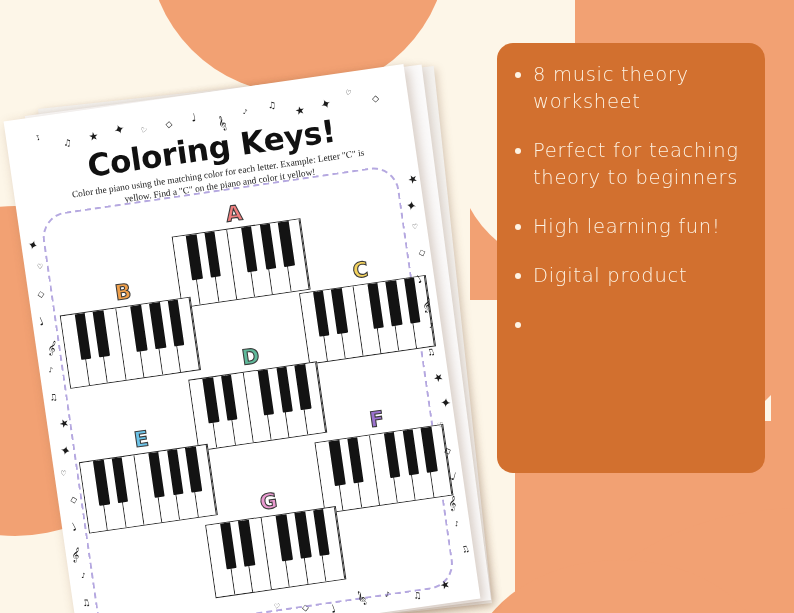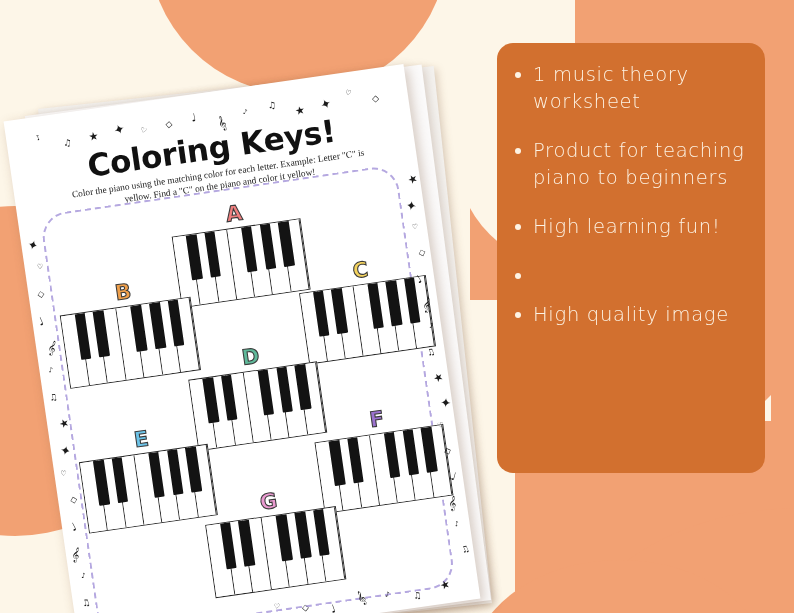--- a/index.html
+++ b/index.html
@@ -277,33 +277,33 @@
           <div class="doodle" style="left: 389px; top: 460px; font-size: 7px; transform: rotate(-3deg);">♪</div>
           <div class="doodle" style="left: 392px; top: 485px; font-size: 9px; transform: rotate(-16deg);">♫</div>
         </div>
     </div>
   </div>
 
   <div class="features-wrap">
     <div class="features-body" id="features-body">
         <div class="feat">
           <div class="bullet"></div>
-          <div class="feat-text">1 music theory worksheet</div>
-        </div>
-        <div class="feat">
-          <div class="bullet"></div>
-          <div class="feat-text">Product for teaching piano to beginners</div>
+          <div class="feat-text">8 music theory worksheet</div>
+        </div>
+        <div class="feat">
+          <div class="bullet"></div>
+          <div class="feat-text">Perfect for teaching theory to beginners</div>
         </div>
         <div class="feat">
           <div class="bullet"></div>
           <div class="feat-text">High learning fun!</div>
         </div>
         <div class="feat">
           <div class="bullet"></div>
-        </div>
-        <div class="feat">
-          <div class="bullet"></div>
-          <div class="feat-text">High quality image</div>
+          <div class="feat-text">Digital product</div>
+        </div>
+        <div class="feat">
+          <div class="bullet"></div>
         </div>
       </div>
   </div>
 
 </div>
 
 </body></html>

